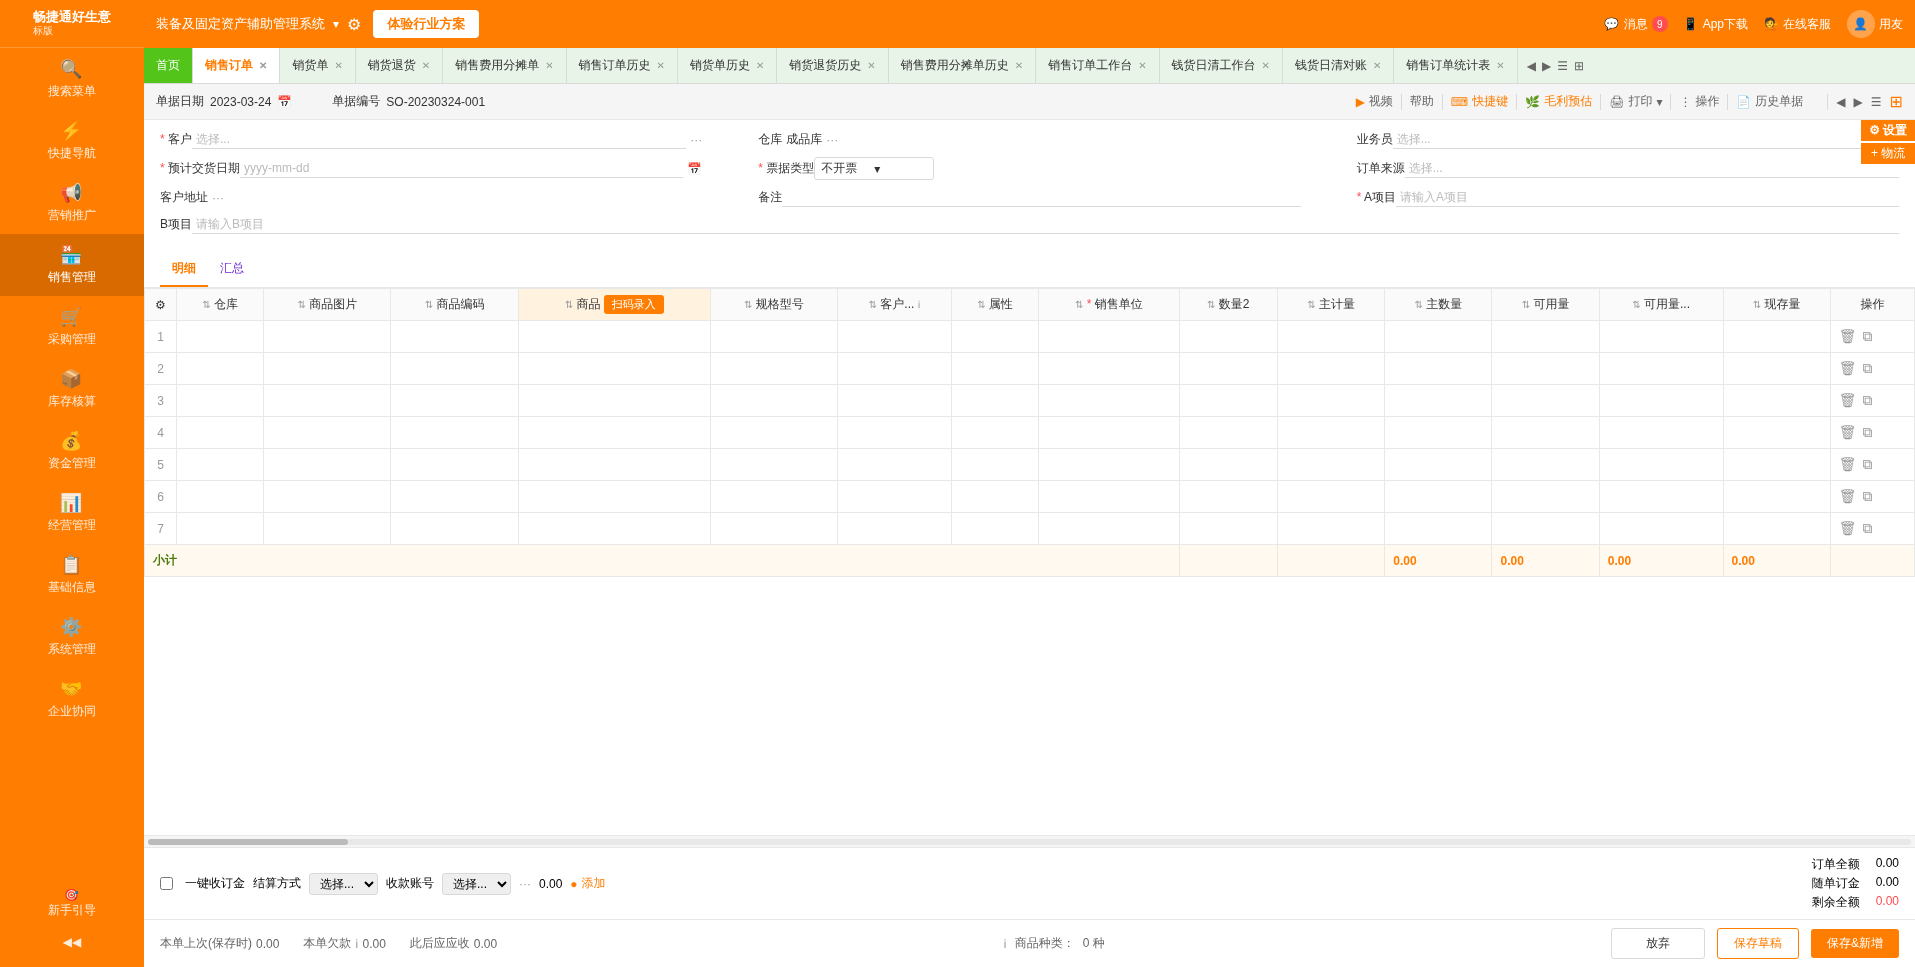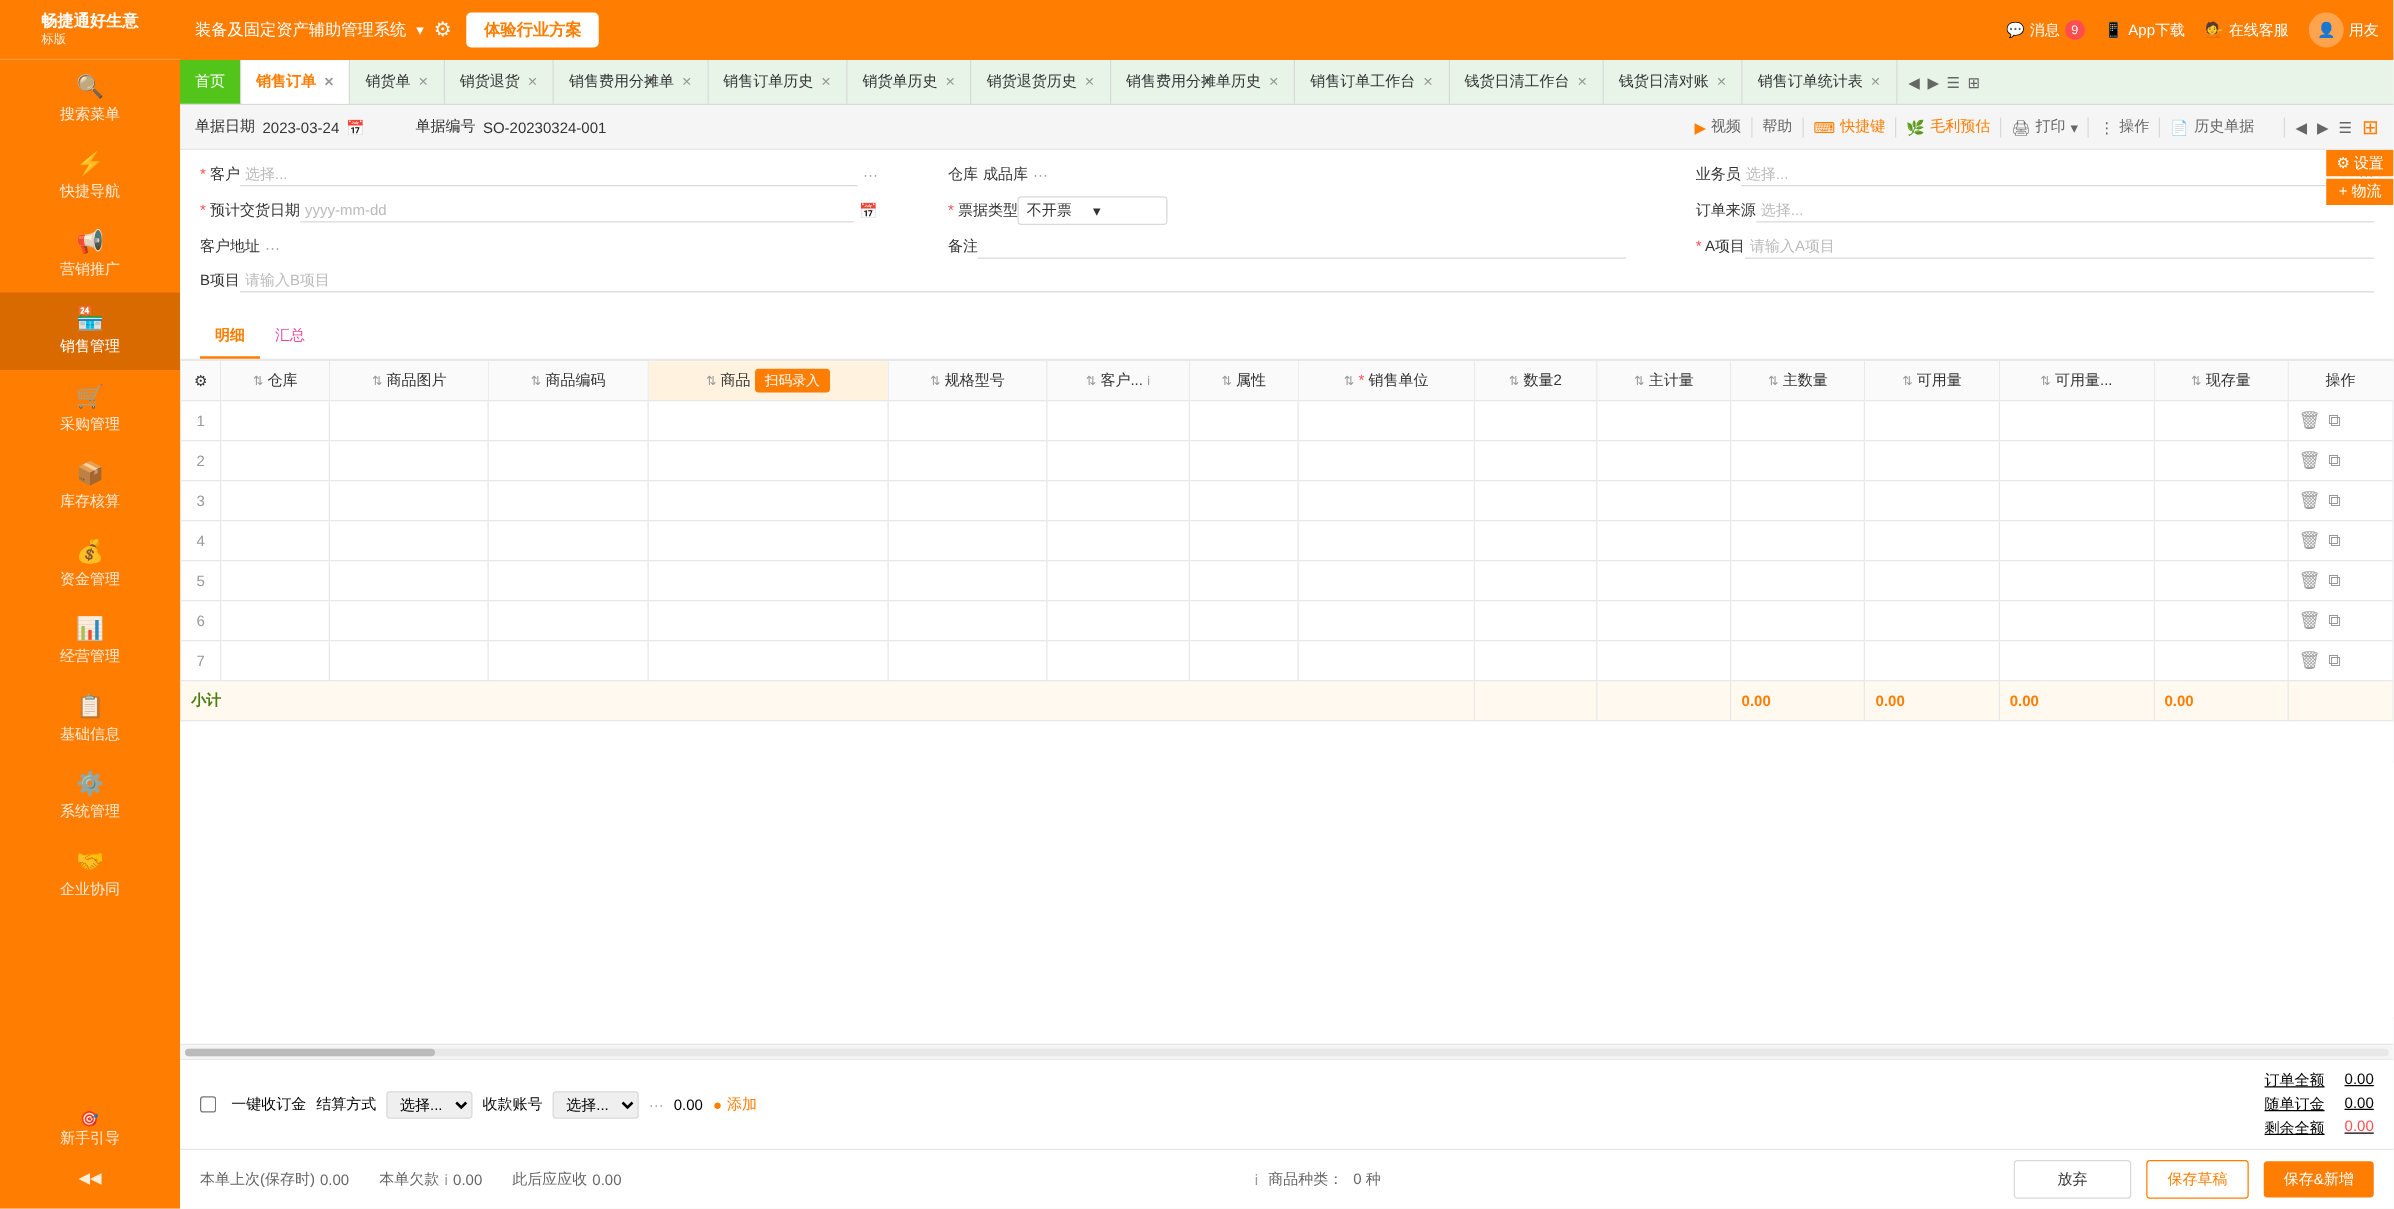--- a/index.html
+++ b/index.html
@@ -58,21 +58,21 @@
     .form-cell { display: flex; align-items: center; flex: 1; min-width: 0; }
     .select-input { display: flex; align-items: center; border: 1px solid #d9d9d9; border-radius: 3px; padding: 2px 6px; cursor: pointer; background: white; min-width: 80px; }
     .select-input span { flex: 1; font-size: 12px; color: #333; }
     .header-field { display: flex; align-items: center; gap: 6px; }
 
     
     .content-area { flex: 1; display: flex; flex-direction: column; overflow: hidden; background: white; position: relative; }
 
     
     .inner-tabs { display: flex; align-items: center; padding: 0 16px; border-bottom: 1px solid #e8e8e8; background: white; flex-shrink: 0; }
-    .inner-tab { padding: 8px 12px; cursor: pointer; font-size: 12px; color: #ec4899; border-bottom: 2px solid transparent; }
+    .inner-tab { padding: 8px 12px; cursor: pointer; font-size: 12px; color: #6d28d9; border-bottom: 2px solid transparent; }
     .inner-tab.active { color: #ff7d00; border-bottom: 2px solid #ff7d00; font-weight: bold; }
 
     
     .table-container { flex: 1; overflow: auto; position: relative; }
     .data-table { width: 100%; border-collapse: collapse; font-size: 12px; }
     .data-table th { background: #fafafa; border: 1px solid #e8e8e8; padding: 6px 8px; white-space: nowrap; color: #333; font-weight: normal; position: sticky; top: 0; z-index: 5; }
     .data-table th .sort-icon { color: #999; font-size: 10px; }
     .data-table th.highlight-col { background: #fff3e0; }
     .data-table td { border: 1px solid #e8e8e8; padding: 4px 8px; height: 32px; white-space: nowrap; }
     .row-num { color: #999; text-align: center; }
@@ -311,21 +311,21 @@
           <span>历史单据</span>
         </div>
         <div style="width:8px"></div>
         <div class="toolbar-separator"></div>
         <span style="cursor:pointer; color:#666;">◀</span>
         <span style="cursor:pointer; color:#666;">▶</span>
         <span style="cursor:pointer; color:#666;">☰</span>
         <span style="cursor:pointer; color:#ff7d00; font-size:16px;">⊞</span>
 
         <div style="display:flex; flex-direction:column; gap:2px; position:absolute; right:0; top:36px;">
-          <div style="background:#ff7d00; color:white; padding:2px 8px; font-size:11px; cursor:pointer; text-align:right;">
+          <div style="background:#ff7d00; color:white; padding:2px 8px; font-size:11px; cursor:pointer; text-align:right;font-weight:bold;">
             <span>⚙</span>
             <span>设置</span>
           </div>
           <div style="background:#ff7d00; color:white; padding:2px 8px; font-size:11px; cursor:pointer; text-align:center;">
             <span>+ 物流</span>
           </div>
         </div>
       </div>
     </div>
 
@@ -677,21 +677,21 @@
           <option>选择...</option>
         </select>
         <span style="color:#999; cursor:pointer;">···</span>
         <span>0.00</span>
         <div class="add-btn">
           <span style="color:#ff7d00;">●</span>
           <span>添加</span>
         </div>
       </div>
 
-      <div style="margin-left:auto; display:flex; flex-direction:column; gap:2px; text-decoration:underline;">
+      <div style="margin-left:auto; display:flex; flex-direction:column; gap:2px; ">
         <div style="display:flex; gap:16px;">
           <span>订单全额</span>
           <span>0.00</span>
         </div>
         <div style="display:flex; gap:16px;">
           <span>随单订金</span>
           <span>0.00</span>
         </div>
         <div style="display:flex; gap:16px;">
           <span>剩余全额</span>

